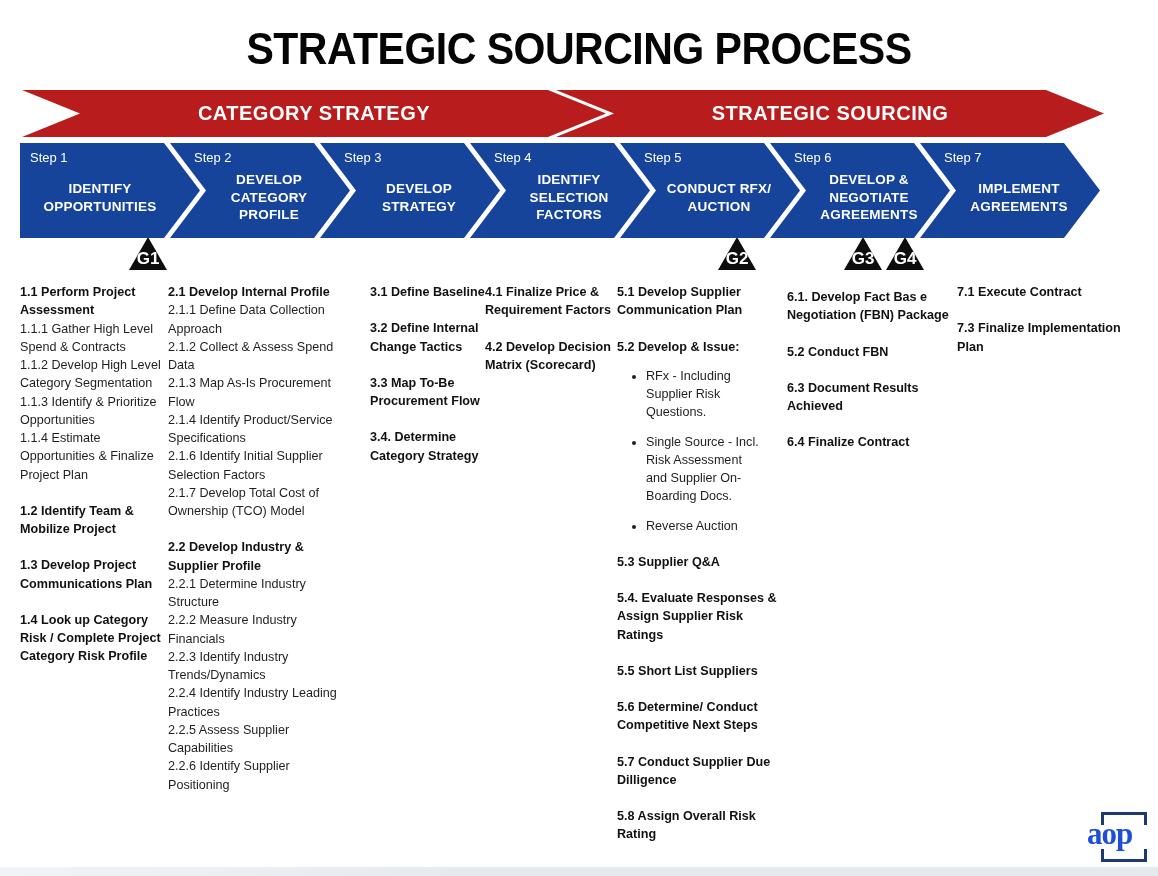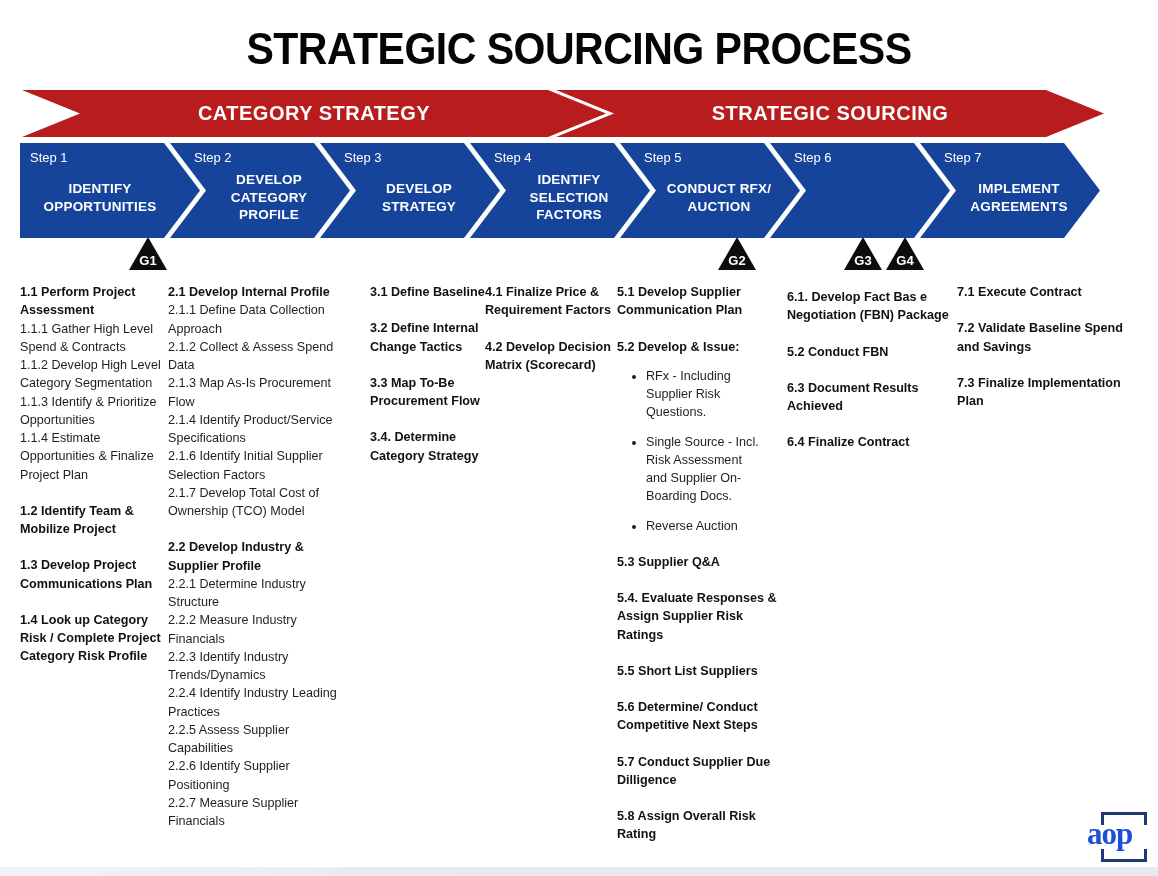--- a/index.html
+++ b/index.html
@@ -60,21 +60,21 @@
   }
 
   
   .gate {
     position:absolute; top:237px; width:38px; height:33px;
     background:#0d0d0d;
     clip-path:polygon(50% 0%, 100% 100%, 0% 100%);
     display:flex; align-items:flex-end; justify-content:center;
   }
   .gate span {
-    color:#fff; font-size:13px; font-weight:800; line-height:1; padding-bottom:3px;
+    color:#fff; font-size:17px; font-weight:800; line-height:1; padding-bottom:3px;
   }
   .g1 { left:129px; }
   .g2 { left:718px; }
   .g3 { left:844px; }
   .g4 { left:886px; }
 
   
   .col {
     position:absolute; top:283px; font-size:12.6px; line-height:1.45; color:#1f1f1f;
   }
@@ -142,20 +142,21 @@
   <div class="step step-next s4">
     <div class="step-label">Step 4</div>
     <div class="step-title">IDENTIFY SELECTION FACTORS</div>
   </div>
   <div class="step step-next s5">
     <div class="step-label">Step 5</div>
     <div class="step-title">CONDUCT RFX/ AUCTION</div>
   </div>
   <div class="step step-next s6">
     <div class="step-label">Step 6</div>
+    <div class="step-title">DEVELOP &amp; NEGOTIATE AGREEMENTS</div>
   </div>
   <div class="step step-next s7">
     <div class="step-label">Step 7</div>
     <div class="step-title">IMPLEMENT AGREEMENTS</div>
   </div>
 
   <div class="gate g1">
     <span>G1</span>
   </div>
   <div class="gate g2">
@@ -186,21 +187,20 @@
       <p>2.1.4 Identify Product/Service Specifications</p>
       <p>2.1.6 Identify Initial Supplier Selection Factors</p>
       <p>2.1.7 Develop Total Cost of Ownership (TCO) Model</p>
       <p class="bold gap">2.2 Develop Industry &amp; Supplier Profile</p>
       <p>2.2.1 Determine Industry Structure</p>
       <p>2.2.2 Measure Industry Financials</p>
       <p>2.2.3 Identify Industry Trends/Dynamics</p>
       <p>2.2.4 Identify Industry Leading Practices</p>
       <p>2.2.5 Assess Supplier Capabilities</p>
       <p>2.2.6 Identify Supplier Positioning</p>
-      <p>2.2.7 Measure Supplier Financials</p>
     </div>
   <div class="col c3">
       <p class="bold">3.1 Define Baseline</p>
       <p class="bold gap">3.2 Define Internal Change Tactics</p>
       <p class="bold gap">3.3 Map To-Be Procurement Flow</p>
       <p class="bold gap">3.4. Determine Category Strategy</p>
     </div>
   <div class="col c4">
       <p class="bold">4.1 Finalize Price &amp; Requirement Factors</p>
       <p class="bold gap">4.2 Develop Decision Matrix (Scorecard)</p>
@@ -221,21 +221,20 @@
       <p class="bold gap">5.8 Assign Overall Risk Rating</p>
     </div>
   <div class="col c6">
       <p class="bold">6.1. Develop Fact Bas e Negotiation (FBN) Package</p>
       <p class="bold gap">5.2 Conduct FBN</p>
       <p class="bold gap">6.3 Document Results Achieved</p>
       <p class="bold gap">6.4 Finalize Contract</p>
     </div>
   <div class="col c7">
       <p class="bold">7.1 Execute Contract</p>
-      <p class="bold gap">7.2 Validate Baseline Spend and Savings</p>
       <p class="bold gap">7.3 Finalize Implementation Plan</p>
     </div>
 
   <div class="logo">
     <div class="br-top"></div>
     <div class="br-bot"></div>
     <div class="logo-text">aop</div>
   </div>
 
   <div class="footer-bar"></div>

